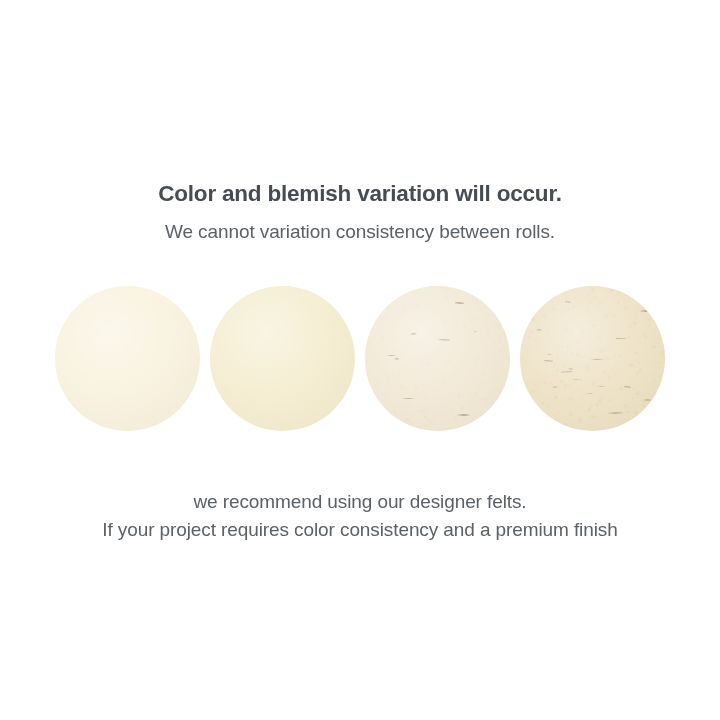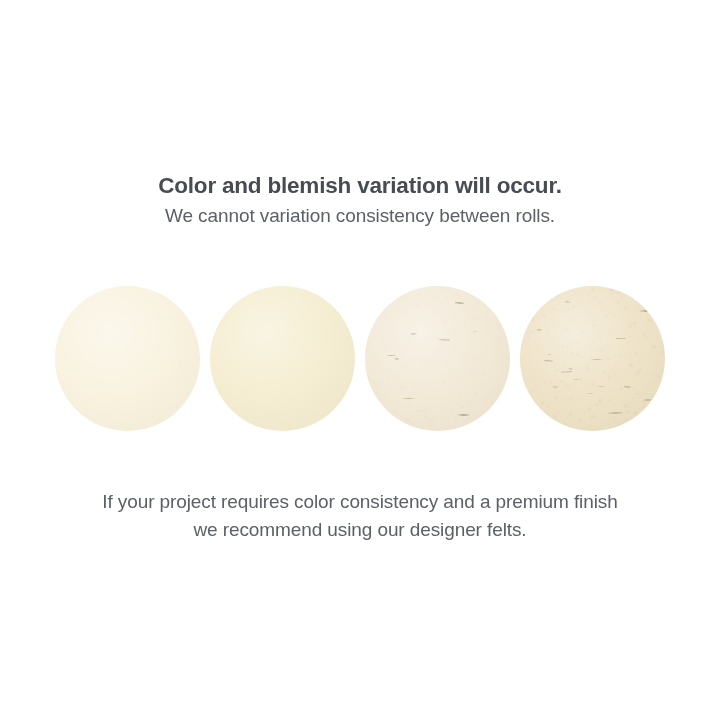--- a/index.html
+++ b/index.html
@@ -26,21 +26,21 @@
   
   .heading-block {
     position: absolute;
     top: 168px;
     left: 0;
     right: 0;
     text-align: center;
   }
 
   .headline {
-    margin: 4px;
+    margin: 12px;
     font-size: 22.5px;
     font-weight: bold;
     color: #474c52;
     letter-spacing: -0.2px;
     line-height: 1.25;
   }
 
   .subhead {
     margin: 4px 0 0 0;
     font-size: 19px;
@@ -141,17 +141,17 @@
       <div class="sheen"></div>
     </div>
     <div class="swatch" style="background: rgb(237, 224, 194);">
       <div class="fiber" style="background-image: linear-gradient(326deg, rgba(0, 0, 0, 0) 0%, rgba(120, 98, 60, 0.25) 50%, rgba(0, 0, 0, 0) 100%), linear-gradient(87deg, rgba(0, 0, 0, 0) 0%, rgba(120, 98, 60, 0.4) 50%, rgba(0, 0, 0, 0) 100%), linear-gradient(269deg, rgba(0, 0, 0, 0) 0%, rgba(120, 98, 60, 0.42) 50%, rgba(0, 0, 0, 0) 100%), linear-gradient(2deg, rgba(0, 0, 0, 0) 0%, rgba(120, 98, 60, 0.4) 50%, rgba(0, 0, 0, 0) 100%), linear-gradient(173deg, rgba(0, 0, 0, 0) 0%, rgba(120, 98, 60, 0.33) 50%, rgba(0, 0, 0, 0) 100%), linear-gradient(99deg, rgba(0, 0, 0, 0) 0%, rgba(120, 98, 60, 0.24) 50%, rgba(0, 0, 0, 0) 100%), linear-gradient(43deg, rgba(0, 0, 0, 0) 0%, rgba(120, 98, 60, 0.25) 50%, rgba(0, 0, 0, 0) 100%), linear-gradient(195deg, rgba(0, 0, 0, 0) 0%, rgba(120, 98, 60, 0.36) 50%, rgba(0, 0, 0, 0) 100%), linear-gradient(334deg, rgba(0, 0, 0, 0) 0%, rgba(120, 98, 60, 0.31) 50%, rgba(0, 0, 0, 0) 100%), linear-gradient(263deg, rgba(0, 0, 0, 0) 0%, rgba(120, 98, 60, 0.44) 50%, rgba(0, 0, 0, 0) 100%), linear-gradient(242deg, rgba(0, 0, 0, 0) 0%, rgba(120, 98, 60, 0.32) 50%, rgba(0, 0, 0, 0) 100%), linear-gradient(111deg, rgba(0, 0, 0, 0) 0%, rgba(120, 98, 60, 0.3) 50%, rgba(0, 0, 0, 0) 100%), linear-gradient(258deg, rgba(0, 0, 0, 0) 0%, rgba(120, 98, 60, 0.31) 50%, rgba(0, 0, 0, 0) 100%), linear-gradient(13deg, rgba(0, 0, 0, 0) 0%, rgba(120, 98, 60, 0.4) 50%, rgba(0, 0, 0, 0) 100%), linear-gradient(197deg, rgba(0, 0, 0, 0) 0%, rgba(120, 98, 60, 0.29) 50%, rgba(0, 0, 0, 0) 100%), linear-gradient(268deg, rgba(0, 0, 0, 0) 0%, rgba(120, 98, 60, 0.34) 50%, rgba(0, 0, 0, 0) 100%); background-position: 48.64% 75.11%, 11.24% 30.63%, 90.37% 17.42%, 70.96% 36.41%, 30.73% 59.69%, 23.2% 70.07%, 56.32% 70.07%, 75.1% 70.25%, 67.67% 88.57%, 53.19% 50.96%, 34.23% 57.69%, 90.65% 79.57%, 38.02% 65.27%, 17.36% 51.67%, 32.16% 10.73%, 19.1% 47.95%; background-size: 6.6px 1.3px, 6.4px 1.7px, 13px 2.1px, 10.3px 1.3px, 11px 1.7px, 6.4px 2.1px, 8.5px 1.3px, 6.8px 1.7px, 15px 2.1px, 13.8px 1.3px, 5.3px 1.7px, 9.2px 2.1px, 8px 1.3px, 8.9px 1.7px, 5.6px 2.1px, 5.3px 1.3px; background-repeat: no-repeat;"></div>
       <div class="fiber-fine" style="background-image: radial-gradient(1.56px at 75.95% 83.51%, rgba(205, 184, 147, 0.204) 0%, rgba(205, 184, 147, 0) 100%), radial-gradient(2.28px at 26.29% 87.32%, rgba(205, 184, 147, 0.16) 0%, rgba(205, 184, 147, 0) 100%), radial-gradient(1.52px at 26.7% 41.18%, rgba(205, 184, 147, 0.376) 0%, rgba(205, 184, 147, 0) 100%), radial-gradient(1.87px at 65.54% 48.02%, rgba(205, 184, 147, 0.38) 0%, rgba(205, 184, 147, 0) 100%), radial-gradient(0.95px at 75.69% 6.41%, rgba(205, 184, 147, 0.33) 0%, rgba(205, 184, 147, 0) 100%), radial-gradient(0.88px at 18.78% 2.19%, rgba(205, 184, 147, 0.19) 0%, rgba(205, 184, 147, 0) 100%), radial-gradient(2.67px at 50.29% 2.48%, rgba(205, 184, 147, 0.46) 0%, rgba(205, 184, 147, 0) 100%), radial-gradient(1.15px at 98.54% 78.78%, rgba(205, 184, 147, 0.404) 0%, rgba(205, 184, 147, 0) 100%), radial-gradient(0.84px at 15.2% 10.56%, rgba(205, 184, 147, 0.447) 0%, rgba(205, 184, 147, 0) 100%), radial-gradient(2.32px at 80.19% 45.99%, rgba(205, 184, 147, 0.314) 0%, rgba(205, 184, 147, 0) 100%), radial-gradient(1.38px at 68.82% 21.42%, rgba(205, 184, 147, 0.365) 0%, rgba(205, 184, 147, 0) 100%), radial-gradient(2.09px at 13.91% 66.07%, rgba(205, 184, 147, 0.157) 0%, rgba(205, 184, 147, 0) 100%), radial-gradient(1.01px at 20.77% 43.5%, rgba(205, 184, 147, 0.19) 0%, rgba(205, 184, 147, 0) 100%), radial-gradient(1.35px at 17.82% 6.54%, rgba(205, 184, 147, 0.408) 0%, rgba(205, 184, 147, 0) 100%), radial-gradient(2.77px at 50.66% 67.09%, rgba(205, 184, 147, 0.33) 0%, rgba(205, 184, 147, 0) 100%), radial-gradient(1.6px at 52.41% 7.5%, rgba(205, 184, 147, 0.18) 0%, rgba(205, 184, 147, 0) 100%), radial-gradient(2.65px at 48.14% 84.91%, rgba(205, 184, 147, 0.23) 0%, rgba(205, 184, 147, 0) 100%), radial-gradient(0.87px at 76.18% 5.32%, rgba(205, 184, 147, 0.34) 0%, rgba(205, 184, 147, 0) 100%), radial-gradient(2.18px at 34.18% 68.82%, rgba(205, 184, 147, 0.21) 0%, rgba(205, 184, 147, 0) 100%), radial-gradient(0.86px at 82.6% 12.51%, rgba(205, 184, 147, 0.373) 0%, rgba(205, 184, 147, 0) 100%), radial-gradient(2.74px at 63.63% 2.85%, rgba(205, 184, 147, 0.416) 0%, rgba(205, 184, 147, 0) 100%), radial-gradient(2.08px at 18.22% 53.8%, rgba(205, 184, 147, 0.286) 0%, rgba(205, 184, 147, 0) 100%), radial-gradient(2.59px at 9.01% 72.44%, rgba(205, 184, 147, 0.157) 0%, rgba(205, 184, 147, 0) 100%), radial-gradient(1.78px at 82.13% 58.6%, rgba(205, 184, 147, 0.337) 0%, rgba(205, 184, 147, 0) 100%), radial-gradient(0.97px at 25.52% 9.99%, rgba(205, 184, 147, 0.4) 0%, rgba(205, 184, 147, 0) 100%), radial-gradient(0.94px at 6.61% 9.58%, rgba(205, 184, 147, 0.45) 0%, rgba(205, 184, 147, 0) 100%), radial-gradient(2.69px at 97.33% 96.56%, rgba(205, 184, 147, 0.29) 0%, rgba(205, 184, 147, 0) 100%), radial-gradient(1.38px at 19.01% 47.59%, rgba(205, 184, 147, 0.318) 0%, rgba(205, 184, 147, 0) 100%), radial-gradient(2.54px at 65.17% 19.91%, rgba(205, 184, 147, 0.318) 0%, rgba(205, 184, 147, 0) 100%), radial-gradient(1.45px at 84.97% 32.75%, rgba(205, 184, 147, 0.435) 0%, rgba(205, 184, 147, 0) 100%), radial-gradient(1.74px at 35.07% 88.76%, rgba(205, 184, 147, 0.435) 0%, rgba(205, 184, 147, 0) 100%), radial-gradient(0.79px at 32.8% 61.88%, rgba(205, 184, 147, 0.314) 0%, rgba(205, 184, 147, 0) 100%), radial-gradient(2px at 68.39% 3.3%, rgba(205, 184, 147, 0.463) 0%, rgba(205, 184, 147, 0) 100%), radial-gradient(1.54px at 59.13% 42.07%, rgba(205, 184, 147, 0.224) 0%, rgba(205, 184, 147, 0) 100%), radial-gradient(2.33px at 53.17% 81.91%, rgba(205, 184, 147, 0.43) 0%, rgba(205, 184, 147, 0) 100%), radial-gradient(1.76px at 15.89% 20.66%, rgba(205, 184, 147, 0.38) 0%, rgba(205, 184, 147, 0) 100%), radial-gradient(2.79px at 56.61% 44.22%, rgba(205, 184, 147, 0.384) 0%, rgba(205, 184, 147, 0) 100%), radial-gradient(2.2px at 78.39% 71.25%, rgba(205, 184, 147, 0.196) 0%, rgba(205, 184, 147, 0) 100%), radial-gradient(2.62px at 58.87% 50.34%, rgba(205, 184, 147, 0.165) 0%, rgba(205, 184, 147, 0) 100%), radial-gradient(1.01px at 94.78% 36.2%, rgba(205, 184, 147, 0.353) 0%, rgba(205, 184, 147, 0) 100%), radial-gradient(1.12px at 68.14% 96.38%, rgba(205, 184, 147, 0.16) 0%, rgba(205, 184, 147, 0) 100%), radial-gradient(1.8px at 16.73% 25.18%, rgba(205, 184, 147, 0.192) 0%, rgba(205, 184, 147, 0) 100%), radial-gradient(1.23px at 16.9% 66.18%, rgba(205, 184, 147, 0.216) 0%, rgba(205, 184, 147, 0) 100%), radial-gradient(1.34px at 11.29% 70.09%, rgba(205, 184, 147, 0.17) 0%, rgba(205, 184, 147, 0) 100%), radial-gradient(1.29px at 39.46% 39.35%, rgba(205, 184, 147, 0.41) 0%, rgba(205, 184, 147, 0) 100%), radial-gradient(0.95px at 54.11% 36.19%, rgba(205, 184, 147, 0.184) 0%, rgba(205, 184, 147, 0) 100%), radial-gradient(2.04px at 30.77% 55.53%, rgba(205, 184, 147, 0.314) 0%, rgba(205, 184, 147, 0) 100%), radial-gradient(1.84px at 3.81% 89.48%, rgba(205, 184, 147, 0.21) 0%, rgba(205, 184, 147, 0) 100%), radial-gradient(1.71px at 86.43% 34.86%, rgba(205, 184, 147, 0.435) 0%, rgba(205, 184, 147, 0) 100%), radial-gradient(1.05px at 57.68% 20.33%, rgba(205, 184, 147, 0.267) 0%, rgba(205, 184, 147, 0) 100%), radial-gradient(2.3px at 24.02% 54.76%, rgba(205, 184, 147, 0.275) 0%, rgba(205, 184, 147, 0) 100%), radial-gradient(2.73px at 88.57% 23.35%, rgba(205, 184, 147, 0.392) 0%, rgba(205, 184, 147, 0) 100%), radial-gradient(1.78px at 85.57% 82.97%, rgba(205, 184, 147, 0.43) 0%, rgba(205, 184, 147, 0) 100%), radial-gradient(0.76px at 63.06% 33.55%, rgba(205, 184, 147, 0.39) 0%, rgba(205, 184, 147, 0) 100%), radial-gradient(1.67px at 21.44% 66.74%, rgba(205, 184, 147, 0.37) 0%, rgba(205, 184, 147, 0) 100%), radial-gradient(1.81px at 40.88% 18.71%, rgba(205, 184, 147, 0.145) 0%, rgba(205, 184, 147, 0) 100%), radial-gradient(2.62px at 55.27% 78.41%, rgba(205, 184, 147, 0.26) 0%, rgba(205, 184, 147, 0) 100%), radial-gradient(0.86px at 55.57% 28.02%, rgba(205, 184, 147, 0.357) 0%, rgba(205, 184, 147, 0) 100%), radial-gradient(0.75px at 30.35% 17.1%, rgba(205, 184, 147, 0.365) 0%, rgba(205, 184, 147, 0) 100%), radial-gradient(1.41px at 76.39% 96.94%, rgba(205, 184, 147, 0.365) 0%, rgba(205, 184, 147, 0) 100%), radial-gradient(1.35px at 37.09% 66.77%, rgba(205, 184, 147, 0.404) 0%, rgba(205, 184, 147, 0) 100%), radial-gradient(2.78px at 51.5% 8.35%, rgba(205, 184, 147, 0.173) 0%, rgba(205, 184, 147, 0) 100%), radial-gradient(1.78px at 21.85% 10.46%, rgba(205, 184, 147, 0.208) 0%, rgba(205, 184, 147, 0) 100%), radial-gradient(2.76px at 32.34% 9.94%, rgba(205, 184, 147, 0.247) 0%, rgba(205, 184, 147, 0) 100%), radial-gradient(2.31px at 76.97% 0.78%, rgba(205, 184, 147, 0.42) 0%, rgba(205, 184, 147, 0) 100%), radial-gradient(0.89px at 79.32% 87.83%, rgba(205, 184, 147, 0.376) 0%, rgba(205, 184, 147, 0) 100%), radial-gradient(0.86px at 12.04% 86.71%, rgba(205, 184, 147, 0.33) 0%, rgba(205, 184, 147, 0) 100%), radial-gradient(2.43px at 48.76% 96.45%, rgba(205, 184, 147, 0.173) 0%, rgba(205, 184, 147, 0) 100%), radial-gradient(0.9px at 6.48% 96.54%, rgba(205, 184, 147, 0.208) 0%, rgba(205, 184, 147, 0) 100%), radial-gradient(2.01px at 60.99% 44.7%, rgba(205, 184, 147, 0.165) 0%, rgba(205, 184, 147, 0) 100%), radial-gradient(1.23px at 43.3% 77.22%, rgba(205, 184, 147, 0.427) 0%, rgba(205, 184, 147, 0) 100%), radial-gradient(1.43px at 49.82% 38.28%, rgba(205, 184, 147, 0.447) 0%, rgba(205, 184, 147, 0) 100%), radial-gradient(1.01px at 24.13% 89.78%, rgba(205, 184, 147, 0.365) 0%, rgba(205, 184, 147, 0) 100%), radial-gradient(0.93px at 93.16% 78.38%, rgba(205, 184, 147, 0.255) 0%, rgba(205, 184, 147, 0) 100%), radial-gradient(1.32px at 65.53% 61.14%, rgba(205, 184, 147, 0.416) 0%, rgba(205, 184, 147, 0) 100%), radial-gradient(1.58px at 24.97% 16.53%, rgba(205, 184, 147, 0.392) 0%, rgba(205, 184, 147, 0) 100%), radial-gradient(1.01px at 76.52% 92.11%, rgba(205, 184, 147, 0.286) 0%, rgba(205, 184, 147, 0) 100%), radial-gradient(2.01px at 28.42% 65.74%, rgba(205, 184, 147, 0.37) 0%, rgba(205, 184, 147, 0) 100%), radial-gradient(1.68px at 17.39% 21.62%, rgba(205, 184, 147, 0.443) 0%, rgba(205, 184, 147, 0) 100%), radial-gradient(2.08px at 10.28% 67.89%, rgba(205, 184, 147, 0.23) 0%, rgba(205, 184, 147, 0) 100%), radial-gradient(2.77px at 39.69% 47.27%, rgba(205, 184, 147, 0.424) 0%, rgba(205, 184, 147, 0) 100%), radial-gradient(0.96px at 56.6% 17.35%, rgba(205, 184, 147, 0.224) 0%, rgba(205, 184, 147, 0) 100%), radial-gradient(1.49px at 7.58% 2.05%, rgba(205, 184, 147, 0.31) 0%, rgba(205, 184, 147, 0) 100%), radial-gradient(2.15px at 69.63% 40.86%, rgba(205, 184, 147, 0.184) 0%, rgba(205, 184, 147, 0) 100%), radial-gradient(1.87px at 0.3% 87.38%, rgba(205, 184, 147, 0.376) 0%, rgba(205, 184, 147, 0) 100%), radial-gradient(2.31px at 85.97% 33.7%, rgba(205, 184, 147, 0.16) 0%, rgba(205, 184, 147, 0) 100%), radial-gradient(1.27px at 96.04% 62.33%, rgba(205, 184, 147, 0.392) 0%, rgba(205, 184, 147, 0) 100%), radial-gradient(1.79px at 75.99% 52.01%, rgba(205, 184, 147, 0.17) 0%, rgba(205, 184, 147, 0) 100%), radial-gradient(0.78px at 36.91% 89.18%, rgba(205, 184, 147, 0.216) 0%, rgba(205, 184, 147, 0) 100%), radial-gradient(1.12px at 24.5% 61.49%, rgba(205, 184, 147, 0.224) 0%, rgba(205, 184, 147, 0) 100%), radial-gradient(1.44px at 75.26% 35.12%, rgba(205, 184, 147, 0.43) 0%, rgba(205, 184, 147, 0) 100%), radial-gradient(2.35px at 92.66% 42.23%, rgba(205, 184, 147, 0.443) 0%, rgba(205, 184, 147, 0) 100%), radial-gradient(1.21px at 1.22% 30.3%, rgba(205, 184, 147, 0.46) 0%, rgba(205, 184, 147, 0) 100%), radial-gradient(2.6px at 61.14% 49.86%, rgba(205, 184, 147, 0.184) 0%, rgba(205, 184, 147, 0) 100%), radial-gradient(0.92px at 51.48% 82.08%, rgba(205, 184, 147, 0.17) 0%, rgba(205, 184, 147, 0) 100%), radial-gradient(0.95px at 54.53% 32.95%, rgba(205, 184, 147, 0.376) 0%, rgba(205, 184, 147, 0) 100%), radial-gradient(2.57px at 99.33% 45.5%, rgba(205, 184, 147, 0.235) 0%, rgba(205, 184, 147, 0) 100%), radial-gradient(1.72px at 47.02% 6.62%, rgba(205, 184, 147, 0.19) 0%, rgba(205, 184, 147, 0) 100%), radial-gradient(1.92px at 25.96% 50.11%, rgba(205, 184, 147, 0.32) 0%, rgba(205, 184, 147, 0) 100%), radial-gradient(1.61px at 49.31% 82.45%, rgba(205, 184, 147, 0.345) 0%, rgba(205, 184, 147, 0) 100%), radial-gradient(2.71px at 72.98% 82.91%, rgba(205, 184, 147, 0.43) 0%, rgba(205, 184, 147, 0) 100%), radial-gradient(2.75px at 76.75% 54.56%, rgba(205, 184, 147, 0.46) 0%, rgba(205, 184, 147, 0) 100%), radial-gradient(2.25px at 76.24% 27.65%, rgba(205, 184, 147, 0.39) 0%, rgba(205, 184, 147, 0) 100%), radial-gradient(1.18px at 98.79% 42.05%, rgba(205, 184, 147, 0.184) 0%, rgba(205, 184, 147, 0) 100%), radial-gradient(2.72px at 80.82% 60.3%, rgba(205, 184, 147, 0.267) 0%, rgba(205, 184, 147, 0) 100%), radial-gradient(1.1px at 69.63% 87.62%, rgba(205, 184, 147, 0.376) 0%, rgba(205, 184, 147, 0) 100%), radial-gradient(2.25px at 37.37% 0.85%, rgba(205, 184, 147, 0.247) 0%, rgba(205, 184, 147, 0) 100%), radial-gradient(2.65px at 40.11% 12.42%, rgba(205, 184, 147, 0.16) 0%, rgba(205, 184, 147, 0) 100%), radial-gradient(1.3px at 79.63% 21.29%, rgba(205, 184, 147, 0.443) 0%, rgba(205, 184, 147, 0) 100%), radial-gradient(2.78px at 50.92% 27.21%, rgba(205, 184, 147, 0.376) 0%, rgba(205, 184, 147, 0) 100%), radial-gradient(1.26px at 83.18% 9.89%, rgba(205, 184, 147, 0.173) 0%, rgba(205, 184, 147, 0) 100%), radial-gradient(1.07px at 6.98% 99.75%, rgba(205, 184, 147, 0.35) 0%, rgba(205, 184, 147, 0) 100%), radial-gradient(1.73px at 5.57% 91.68%, rgba(205, 184, 147, 0.345) 0%, rgba(205, 184, 147, 0) 100%), radial-gradient(2.01px at 33.11% 78.42%, rgba(205, 184, 147, 0.41) 0%, rgba(205, 184, 147, 0) 100%), radial-gradient(2.47px at 7.51% 5.21%, rgba(205, 184, 147, 0.235) 0%, rgba(205, 184, 147, 0) 100%), radial-gradient(1.03px at 10.94% 72.09%, rgba(205, 184, 147, 0.337) 0%, rgba(205, 184, 147, 0) 100%), radial-gradient(2.01px at 55.48% 35.59%, rgba(205, 184, 147, 0.255) 0%, rgba(205, 184, 147, 0) 100%), radial-gradient(0.76px at 97.1% 86.28%, rgba(205, 184, 147, 0.28) 0%, rgba(205, 184, 147, 0) 100%), radial-gradient(0.96px at 5.48% 3.73%, rgba(205, 184, 147, 0.31) 0%, rgba(205, 184, 147, 0) 100%), radial-gradient(2.58px at 22.62% 15.53%, rgba(205, 184, 147, 0.204) 0%, rgba(205, 184, 147, 0) 100%), radial-gradient(1.85px at 68.07% 11.82%, rgba(205, 184, 147, 0.424) 0%, rgba(205, 184, 147, 0) 100%), radial-gradient(1.03px at 73.55% 92.02%, rgba(205, 184, 147, 0.255) 0%, rgba(205, 184, 147, 0) 100%), radial-gradient(1.19px at 54.71% 45.14%, rgba(205, 184, 147, 0.408) 0%, rgba(205, 184, 147, 0) 100%), radial-gradient(1.92px at 52.97% 90.48%, rgba(205, 184, 147, 0.21) 0%, rgba(205, 184, 147, 0) 100%), radial-gradient(1.16px at 5.21% 30.03%, rgba(205, 184, 147, 0.17) 0%, rgba(205, 184, 147, 0) 100%), radial-gradient(1.26px at 24.04% 89.3%, rgba(205, 184, 147, 0.196) 0%, rgba(205, 184, 147, 0) 100%), radial-gradient(0.83px at 96.6% 48.14%, rgba(205, 184, 147, 0.396) 0%, rgba(205, 184, 147, 0) 100%), radial-gradient(2.55px at 34.53% 87.93%, rgba(205, 184, 147, 0.196) 0%, rgba(205, 184, 147, 0) 100%), radial-gradient(0.77px at 33.13% 6.98%, rgba(205, 184, 147, 0.384) 0%, rgba(205, 184, 147, 0) 100%), radial-gradient(1.22px at 22.38% 80.49%, rgba(205, 184, 147, 0.173) 0%, rgba(205, 184, 147, 0) 100%), radial-gradient(1.92px at 17.58% 66.66%, rgba(205, 184, 147, 0.32) 0%, rgba(205, 184, 147, 0) 100%), radial-gradient(1.2px at 2.68% 85.67%, rgba(205, 184, 147, 0.23) 0%, rgba(205, 184, 147, 0) 100%), radial-gradient(0.96px at 3.76% 22.86%, rgba(205, 184, 147, 0.43) 0%, rgba(205, 184, 147, 0) 100%), radial-gradient(2.68px at 35.81% 32.87%, rgba(205, 184, 147, 0.173) 0%, rgba(205, 184, 147, 0) 100%), radial-gradient(1.03px at 30.34% 46.15%, rgba(205, 184, 147, 0.44) 0%, rgba(205, 184, 147, 0) 100%), radial-gradient(1.13px at 76.86% 4.56%, rgba(205, 184, 147, 0.314) 0%, rgba(205, 184, 147, 0) 100%), radial-gradient(2.11px at 35.87% 77.46%, rgba(205, 184, 147, 0.35) 0%, rgba(205, 184, 147, 0) 100%), radial-gradient(1.61px at 6.3% 34.94%, rgba(205, 184, 147, 0.443) 0%, rgba(205, 184, 147, 0) 100%), radial-gradient(2.54px at 55.09% 79.82%, rgba(205, 184, 147, 0.27) 0%, rgba(205, 184, 147, 0) 100%), radial-gradient(2.25px at 41.87% 64.79%, rgba(205, 184, 147, 0.39) 0%, rgba(205, 184, 147, 0) 100%), radial-gradient(1.19px at 96.42% 46.44%, rgba(205, 184, 147, 0.26) 0%, rgba(205, 184, 147, 0) 100%), radial-gradient(1.5px at 31.77% 52.64%, rgba(205, 184, 147, 0.247) 0%, rgba(205, 184, 147, 0) 100%), radial-gradient(2.44px at 0.8% 64.88%, rgba(205, 184, 147, 0.21) 0%, rgba(205, 184, 147, 0) 100%), radial-gradient(1.8px at 29.07% 42.1%, rgba(205, 184, 147, 0.376) 0%, rgba(205, 184, 147, 0) 100%), radial-gradient(0.75px at 81.72% 37.61%, rgba(205, 184, 147, 0.37) 0%, rgba(205, 184, 147, 0) 100%), radial-gradient(1.37px at 47.35% 85.58%, rgba(205, 184, 147, 0.404) 0%, rgba(205, 184, 147, 0) 100%), radial-gradient(1.64px at 46.49% 58.77%, rgba(205, 184, 147, 0.294) 0%, rgba(205, 184, 147, 0) 100%), radial-gradient(1.29px at 97.66% 24.06%, rgba(205, 184, 147, 0.19) 0%, rgba(205, 184, 147, 0) 100%), radial-gradient(1.26px at 98.77% 47.16%, rgba(205, 184, 147, 0.376) 0%, rgba(205, 184, 147, 0) 100%), radial-gradient(2.77px at 6.63% 23.32%, rgba(205, 184, 147, 0.153) 0%, rgba(205, 184, 147, 0) 100%), radial-gradient(2.4px at 22.41% 35.48%, rgba(205, 184, 147, 0.2) 0%, rgba(205, 184, 147, 0) 100%), radial-gradient(0.86px at 15.92% 66.29%, rgba(205, 184, 147, 0.373) 0%, rgba(205, 184, 147, 0) 100%), radial-gradient(1.69px at 46.43% 15.88%, rgba(205, 184, 147, 0.42) 0%, rgba(205, 184, 147, 0) 100%), radial-gradient(1.97px at 62.88% 1.64%, rgba(205, 184, 147, 0.333) 0%, rgba(205, 184, 147, 0) 100%), radial-gradient(2.69px at 91.35% 41.7%, rgba(205, 184, 147, 0.22) 0%, rgba(205, 184, 147, 0) 100%), radial-gradient(2.04px at 42.46% 48.73%, rgba(205, 184, 147, 0.255) 0%, rgba(205, 184, 147, 0) 100%), radial-gradient(2.32px at 96.72% 85.47%, rgba(205, 184, 147, 0.165) 0%, rgba(205, 184, 147, 0) 100%), radial-gradient(1.18px at 50.37% 58.72%, rgba(205, 184, 147, 0.255) 0%, rgba(205, 184, 147, 0) 100%), radial-gradient(1.06px at 29.88% 53.18%, rgba(205, 184, 147, 0.34) 0%, rgba(205, 184, 147, 0) 100%), radial-gradient(2.1px at 7.49% 31.91%, rgba(205, 184, 147, 0.46) 0%, rgba(205, 184, 147, 0) 100%), radial-gradient(1.17px at 76.04% 54.76%, rgba(205, 184, 147, 0.4) 0%, rgba(205, 184, 147, 0) 100%), radial-gradient(0.8px at 65.55% 91.44%, rgba(205, 184, 147, 0.216) 0%, rgba(205, 184, 147, 0) 100%), radial-gradient(1.46px at 9.56% 30.87%, rgba(205, 184, 147, 0.263) 0%, rgba(205, 184, 147, 0) 100%), radial-gradient(1.03px at 94.03% 13.14%, rgba(205, 184, 147, 0.427) 0%, rgba(205, 184, 147, 0) 100%), radial-gradient(0.96px at 46.47% 35.92%, rgba(205, 184, 147, 0.208) 0%, rgba(205, 184, 147, 0) 100%), radial-gradient(2.12px at 48.33% 11.65%, rgba(205, 184, 147, 0.294) 0%, rgba(205, 184, 147, 0) 100%), radial-gradient(1.34px at 78.26% 77.27%, rgba(205, 184, 147, 0.35) 0%, rgba(205, 184, 147, 0) 100%), radial-gradient(2.15px at 19.18% 82.83%, rgba(205, 184, 147, 0.32) 0%, rgba(205, 184, 147, 0) 100%), radial-gradient(1.38px at 86.94% 10.79%, rgba(205, 184, 147, 0.455) 0%, rgba(205, 184, 147, 0) 100%), radial-gradient(1.75px at 63.33% 2.37%, rgba(205, 184, 147, 0.345) 0%, rgba(205, 184, 147, 0) 100%), radial-gradient(2.78px at 41.33% 92.6%, rgba(205, 184, 147, 0.408) 0%, rgba(205, 184, 147, 0) 100%), radial-gradient(2.31px at 15.4% 80.68%, rgba(205, 184, 147, 0.4) 0%, rgba(205, 184, 147, 0) 100%), radial-gradient(1.81px at 74.56% 87.08%, rgba(205, 184, 147, 0.36) 0%, rgba(205, 184, 147, 0) 100%), radial-gradient(2.72px at 81.12% 74.05%, rgba(205, 184, 147, 0.337) 0%, rgba(205, 184, 147, 0) 100%), radial-gradient(2.66px at 42.9% 31.11%, rgba(205, 184, 147, 0.325) 0%, rgba(205, 184, 147, 0) 100%), radial-gradient(0.93px at 11.7% 51.97%, rgba(205, 184, 147, 0.43) 0%, rgba(205, 184, 147, 0) 100%), radial-gradient(2.03px at 65.8% 54.61%, rgba(205, 184, 147, 0.337) 0%, rgba(205, 184, 147, 0) 100%), radial-gradient(2.56px at 59.49% 20.85%, rgba(205, 184, 147, 0.39) 0%, rgba(205, 184, 147, 0) 100%), radial-gradient(1.71px at 47.15% 57.27%, rgba(205, 184, 147, 0.408) 0%, rgba(205, 184, 147, 0) 100%), radial-gradient(2.75px at 14.94% 3.8%, rgba(205, 184, 147, 0.325) 0%, rgba(205, 184, 147, 0) 100%), radial-gradient(0.74px at 77.82% 41.59%, rgba(205, 184, 147, 0.43) 0%, rgba(205, 184, 147, 0) 100%), radial-gradient(2.37px at 24.69% 76.86%, rgba(205, 184, 147, 0.45) 0%, rgba(205, 184, 147, 0) 100%), radial-gradient(0.94px at 19.48% 2.1%, rgba(205, 184, 147, 0.463) 0%, rgba(205, 184, 147, 0) 100%), radial-gradient(1.7px at 91.05% 61.32%, rgba(205, 184, 147, 0.17) 0%, rgba(205, 184, 147, 0) 100%), radial-gradient(2.5px at 69.63% 70.88%, rgba(205, 184, 147, 0.36) 0%, rgba(205, 184, 147, 0) 100%), radial-gradient(1.14px at 52.65% 72.38%, rgba(205, 184, 147, 0.34) 0%, rgba(205, 184, 147, 0) 100%), radial-gradient(2.36px at 7.85% 19.33%, rgba(205, 184, 147, 0.424) 0%, rgba(205, 184, 147, 0) 100%), radial-gradient(2.52px at 46.32% 24.02%, rgba(205, 184, 147, 0.224) 0%, rgba(205, 184, 147, 0) 100%), radial-gradient(1.64px at 23.4% 16.18%, rgba(205, 184, 147, 0.455) 0%, rgba(205, 184, 147, 0) 100%), radial-gradient(2.73px at 50.28% 90.13%, rgba(205, 184, 147, 0.392) 0%, rgba(205, 184, 147, 0) 100%), radial-gradient(1.16px at 23.97% 41.73%, rgba(205, 184, 147, 0.404) 0%, rgba(205, 184, 147, 0) 100%), radial-gradient(2.6px at 8.58% 21.93%, rgba(205, 184, 147, 0.337) 0%, rgba(205, 184, 147, 0) 100%), radial-gradient(1.77px at 25.71% 58.35%, rgba(205, 184, 147, 0.44) 0%, rgba(205, 184, 147, 0) 100%), radial-gradient(1.84px at 36.7% 21.53%, rgba(205, 184, 147, 0.2) 0%, rgba(205, 184, 147, 0) 100%), radial-gradient(1.15px at 24.57% 37.29%, rgba(205, 184, 147, 0.373) 0%, rgba(205, 184, 147, 0) 100%), radial-gradient(0.92px at 8.52% 71.91%, rgba(205, 184, 147, 0.267) 0%, rgba(205, 184, 147, 0) 100%), radial-gradient(1.77px at 48.77% 41.62%, rgba(205, 184, 147, 0.39) 0%, rgba(205, 184, 147, 0) 100%), radial-gradient(1.44px at 24.47% 22.95%, rgba(205, 184, 147, 0.235) 0%, rgba(205, 184, 147, 0) 100%), radial-gradient(2.72px at 92.65% 65.53%, rgba(205, 184, 147, 0.196) 0%, rgba(205, 184, 147, 0) 100%), radial-gradient(0.91px at 60.92% 33.89%, rgba(205, 184, 147, 0.33) 0%, rgba(205, 184, 147, 0) 100%), radial-gradient(2.7px at 31.68% 29.83%, rgba(205, 184, 147, 0.427) 0%, rgba(205, 184, 147, 0) 100%), radial-gradient(0.82px at 0.87% 71.93%, rgba(205, 184, 147, 0.275) 0%, rgba(205, 184, 147, 0) 100%), radial-gradient(1.49px at 18.75% 33.71%, rgba(205, 184, 147, 0.267) 0%, rgba(205, 184, 147, 0) 100%), radial-gradient(2.65px at 45.86% 67.12%, rgba(205, 184, 147, 0.16) 0%, rgba(205, 184, 147, 0) 100%), radial-gradient(2.21px at 61.7% 62.74%, rgba(205, 184, 147, 0.44) 0%, rgba(205, 184, 147, 0) 100%), radial-gradient(2.58px at 9.13% 23.47%, rgba(205, 184, 147, 0.376) 0%, rgba(205, 184, 147, 0) 100%), radial-gradient(1.49px at 82.15% 53.11%, rgba(205, 184, 147, 0.28) 0%, rgba(205, 184, 147, 0) 100%), radial-gradient(1.43px at 90.03% 86.39%, rgba(205, 184, 147, 0.318) 0%, rgba(205, 184, 147, 0) 100%), radial-gradient(1.45px at 55.47% 12.19%, rgba(205, 184, 147, 0.41) 0%, rgba(205, 184, 147, 0) 100%), radial-gradient(2.76px at 29.69% 66.26%, rgba(205, 184, 147, 0.263) 0%, rgba(205, 184, 147, 0) 100%), radial-gradient(1.18px at 32.15% 95.24%, rgba(205, 184, 147, 0.19) 0%, rgba(205, 184, 147, 0) 100%), radial-gradient(1.03px at 47.93% 18.35%, rgba(205, 184, 147, 0.404) 0%, rgba(205, 184, 147, 0) 100%), radial-gradient(1.58px at 40.28% 38.44%, rgba(205, 184, 147, 0.427) 0%, rgba(205, 184, 147, 0) 100%), radial-gradient(2.01px at 61.45% 78.92%, rgba(205, 184, 147, 0.28) 0%, rgba(205, 184, 147, 0) 100%), radial-gradient(2.44px at 69.36% 48.13%, rgba(205, 184, 147, 0.23) 0%, rgba(205, 184, 147, 0) 100%), radial-gradient(1.75px at 83.17% 57.67%, rgba(205, 184, 147, 0.34) 0%, rgba(205, 184, 147, 0) 100%), radial-gradient(2.25px at 35.32% 46.35%, rgba(205, 184, 147, 0.404) 0%, rgba(205, 184, 147, 0) 100%), radial-gradient(2.03px at 3% 86.28%, rgba(205, 184, 147, 0.17) 0%, rgba(205, 184, 147, 0) 100%), radial-gradient(0.79px at 26.86% 72.56%, rgba(205, 184, 147, 0.314) 0%, rgba(205, 184, 147, 0) 100%), radial-gradient(1.1px at 49.67% 23.36%, rgba(205, 184, 147, 0.4) 0%, rgba(205, 184, 147, 0) 100%), radial-gradient(2.34px at 32.92% 41.68%, rgba(205, 184, 147, 0.404) 0%, rgba(205, 184, 147, 0) 100%), radial-gradient(2.04px at 33.93% 15.58%, rgba(205, 184, 147, 0.34) 0%, rgba(205, 184, 147, 0) 100%), radial-gradient(0.71px at 51.52% 58.32%, rgba(205, 184, 147, 0.345) 0%, rgba(205, 184, 147, 0) 100%), radial-gradient(2.8px at 72.94% 15.01%, rgba(205, 184, 147, 0.27) 0%, rgba(205, 184, 147, 0) 100%), radial-gradient(2.65px at 79.79% 87.31%, rgba(205, 184, 147, 0.35) 0%, rgba(205, 184, 147, 0) 100%), radial-gradient(1.55px at 95.98% 52.78%, rgba(205, 184, 147, 0.32) 0%, rgba(205, 184, 147, 0) 100%), radial-gradient(1.6px at 85.24% 80.44%, rgba(205, 184, 147, 0.27) 0%, rgba(205, 184, 147, 0) 100%), radial-gradient(2.79px at 31.31% 68.99%, rgba(205, 184, 147, 0.34) 0%, rgba(205, 184, 147, 0) 100%), radial-gradient(2.4px at 58.32% 59.49%, rgba(205, 184, 147, 0.353) 0%, rgba(205, 184, 147, 0) 100%), radial-gradient(0.97px at 74.38% 98.78%, rgba(205, 184, 147, 0.35) 0%, rgba(205, 184, 147, 0) 100%), radial-gradient(2.65px at 46.18% 55.46%, rgba(205, 184, 147, 0.376) 0%, rgba(205, 184, 147, 0) 100%), radial-gradient(2.49px at 37.22% 14.78%, rgba(205, 184, 147, 0.46) 0%, rgba(205, 184, 147, 0) 100%), radial-gradient(1.95px at 67.75% 4.12%, rgba(205, 184, 147, 0.427) 0%, rgba(205, 184, 147, 0) 100%), radial-gradient(2.31px at 79.08% 25.66%, rgba(205, 184, 147, 0.435) 0%, rgba(205, 184, 147, 0) 100%), radial-gradient(1.37px at 10.01% 97.69%, rgba(205, 184, 147, 0.4) 0%, rgba(205, 184, 147, 0) 100%), radial-gradient(0.99px at 18.4% 31.13%, rgba(205, 184, 147, 0.267) 0%, rgba(205, 184, 147, 0) 100%), radial-gradient(1.4px at 5.51% 92.95%, rgba(205, 184, 147, 0.184) 0%, rgba(205, 184, 147, 0) 100%), radial-gradient(1.43px at 25.95% 32.95%, rgba(205, 184, 147, 0.404) 0%, rgba(205, 184, 147, 0) 100%), radial-gradient(2.69px at 91.18% 75.42%, rgba(205, 184, 147, 0.153) 0%, rgba(205, 184, 147, 0) 100%), radial-gradient(2.07px at 99.21% 2.39%, rgba(205, 184, 147, 0.165) 0%, rgba(205, 184, 147, 0) 100%);"></div>
       <div class="sheen"></div>
     </div>
   </div>
 
   <div class="footer-block">
+    <p class="footer-line" style="color: rgb(91, 97, 103);">we recommend using our designer felts.</p>
     <p class="footer-line" style="color: rgb(91, 97, 103);">If your project requires color consistency and a premium finish</p>
-    <p class="footer-line" style="color: rgb(91, 97, 103);">we recommend using our designer felts.</p>
   </div>
 
 </div>
 
 </body></html>

